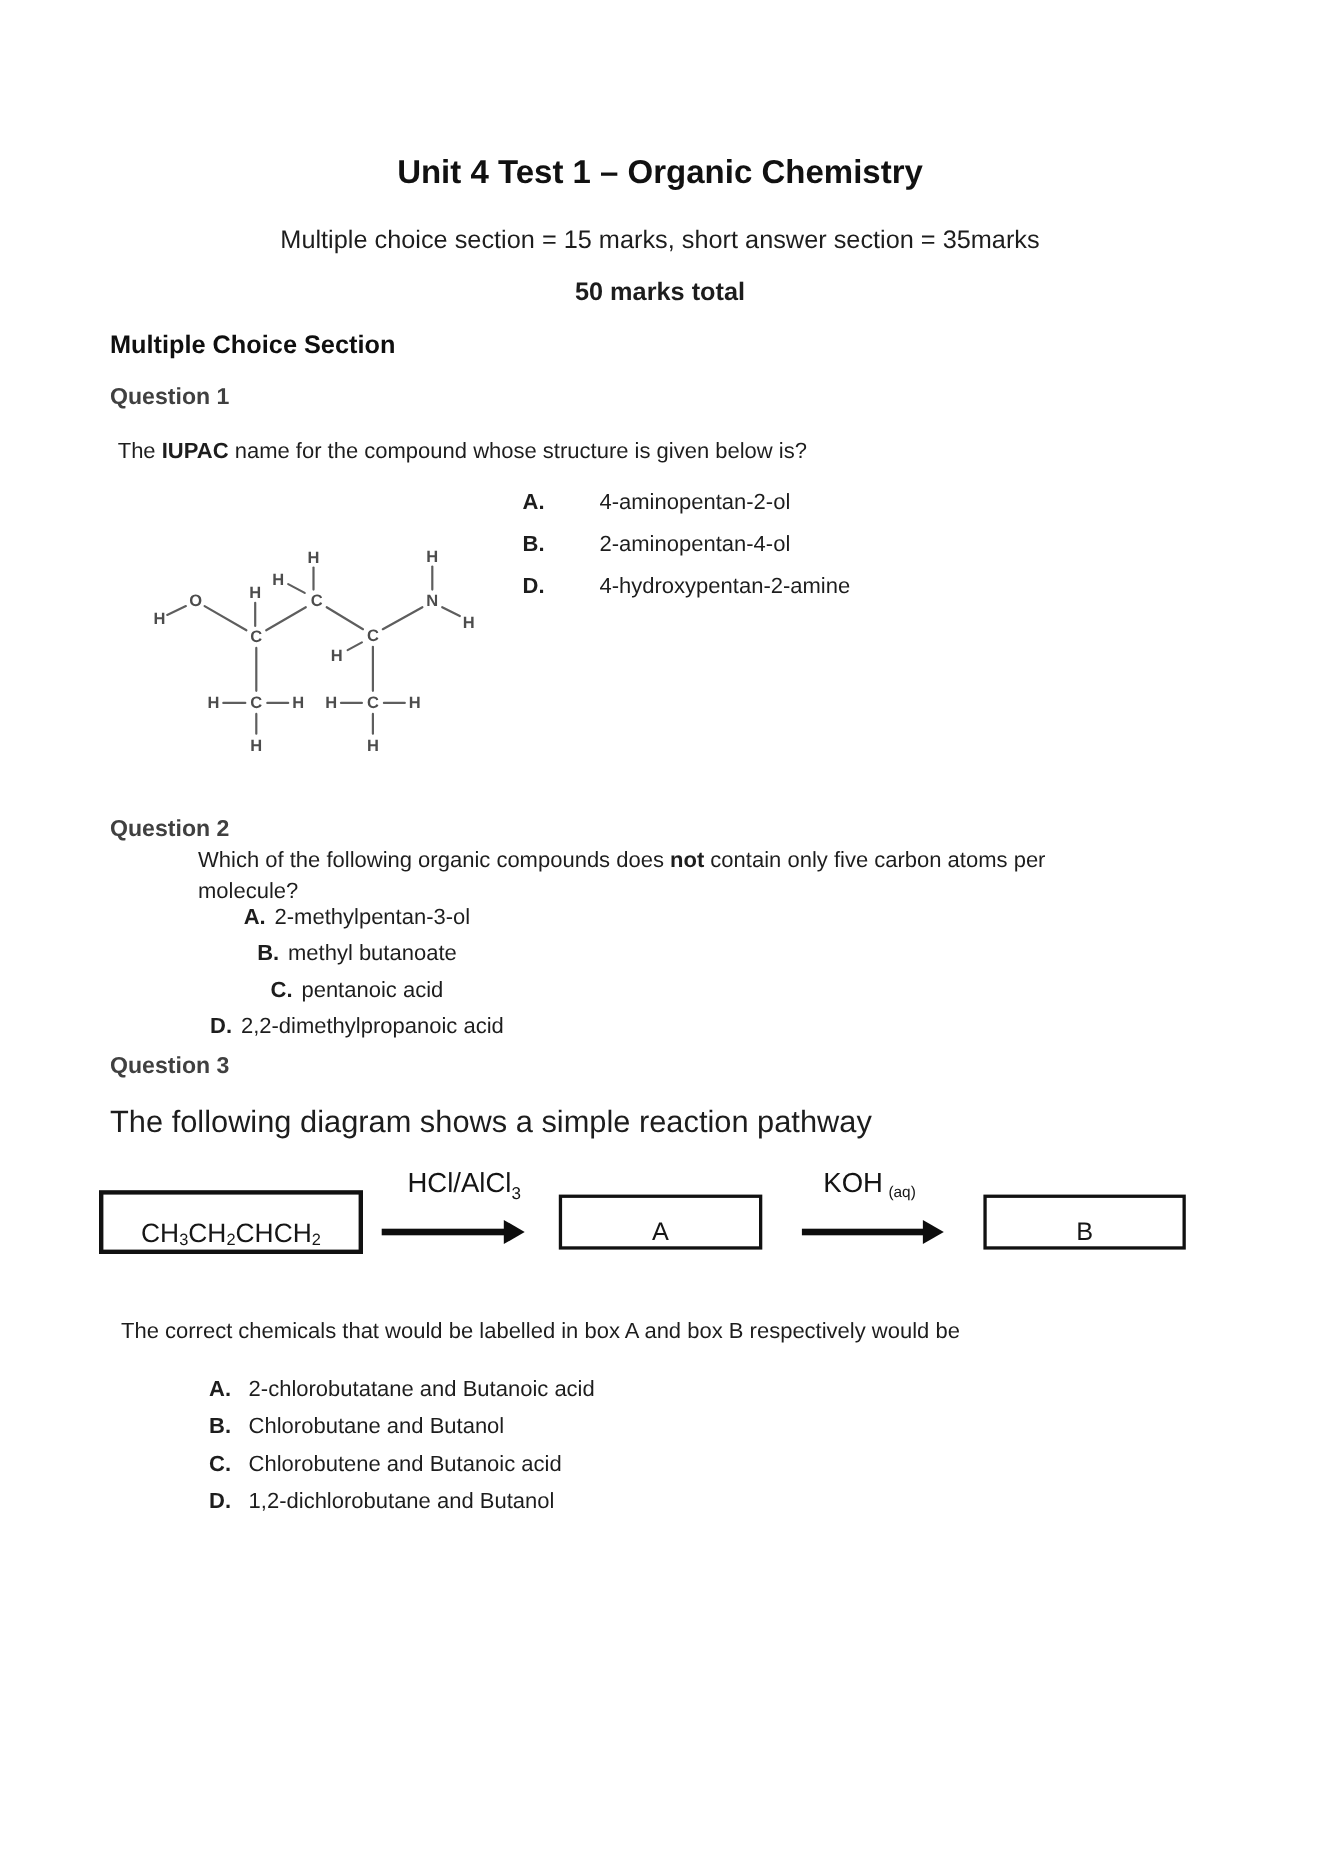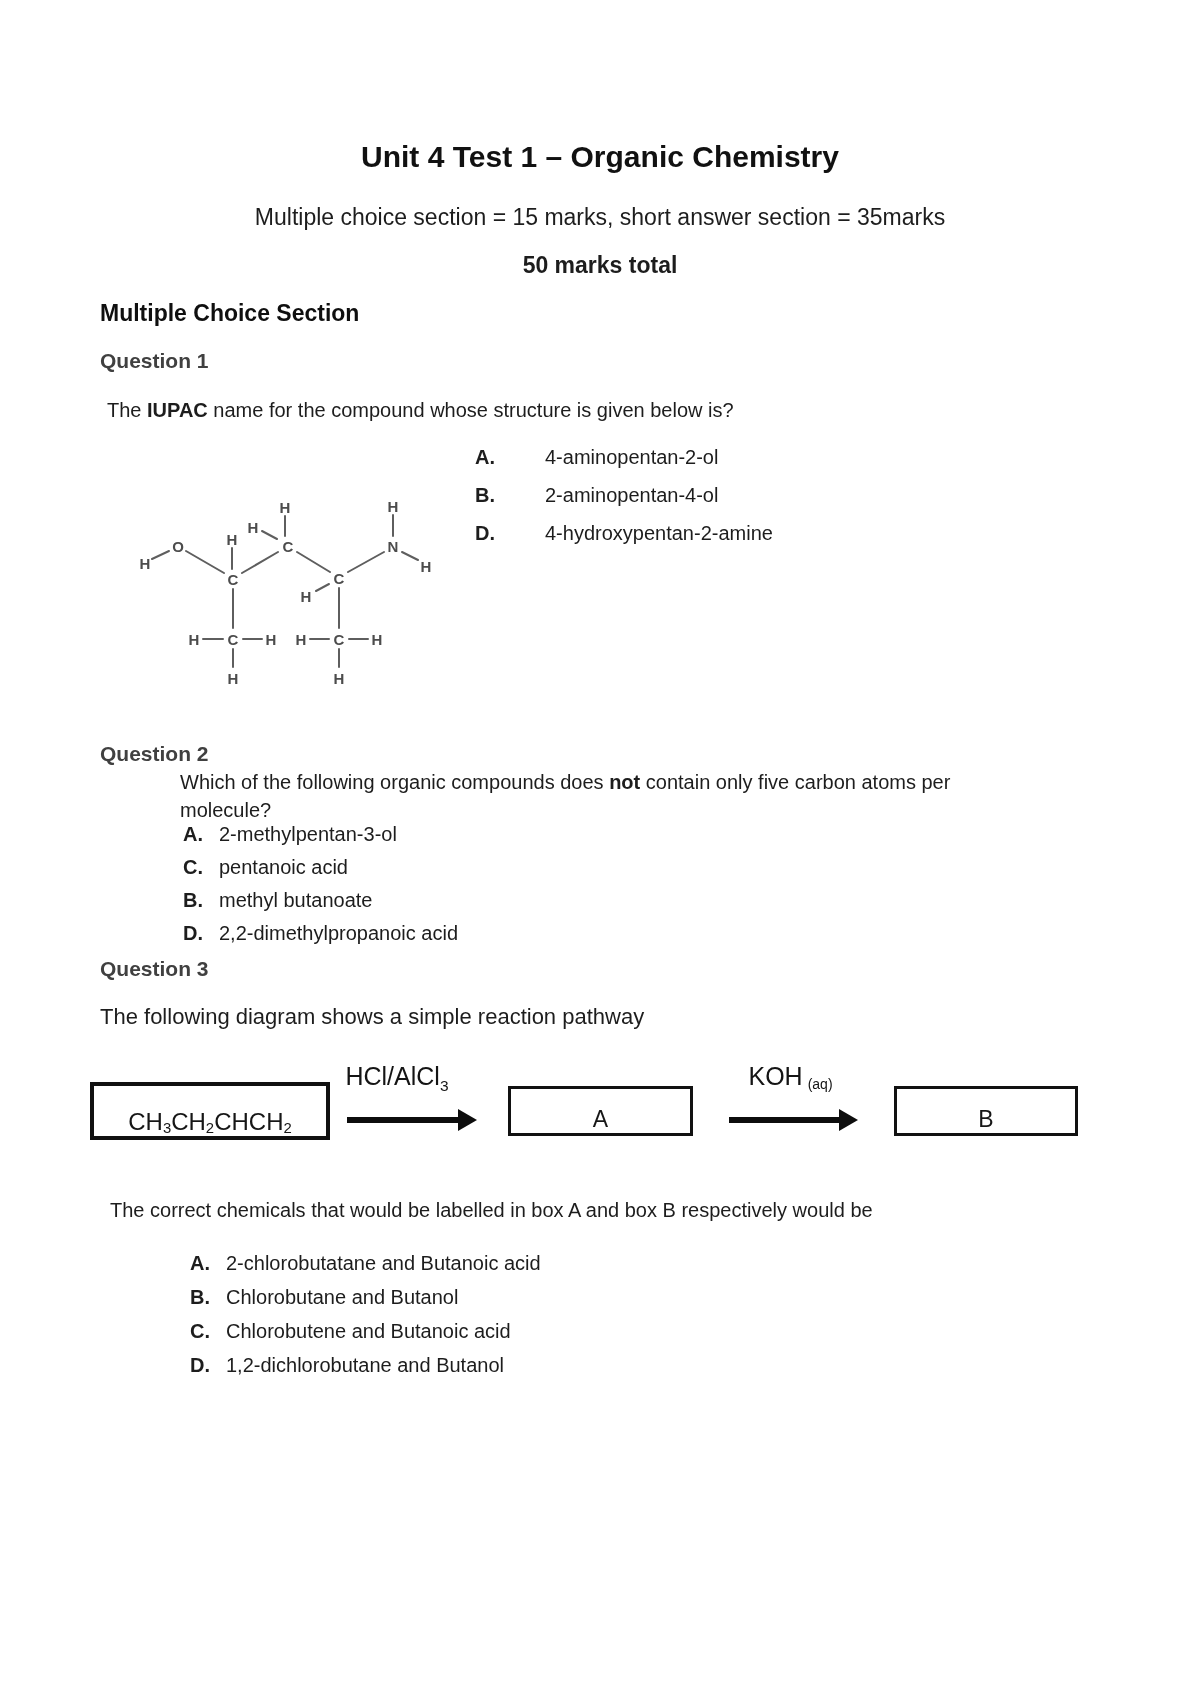--- a/index.html
+++ b/index.html
@@ -23,36 +23,36 @@
   .q1-text { top:399px; left:107px; font-size:20px; }
 
   .q1-options { top:438px; left:475px; }
   .q1-options .opt-row { line-height:38px; }
   .q1-options .opt-letter { display:inline-block; width:70px; font-weight:bold; }
 
   .molecule { top:488px; left:128px; width:322px; height:215px; }
 
   .q2-head { top:742px; left:100px; }
   .q2-text { top:768px; left:180px; width:830px; font-size:20px; line-height:28px; }
-  .q2-options { top:818px; left:183px; }
+  .q2-options { top:818px; left:183px;text-align:center; }
   .q2-options .opt-row { line-height:33px; }
   .q2-options .opt-letter { display:inline-block; width:36px; font-weight:bold; }
 
   .q3-head  { top:957px; left:100px; }
-  .q3-intro { top:1004px; left:100px; font-size:22px; }
+  .q3-intro { top:1004px; left:100px; font-size:28px; }
 
   .rx-box {
     border:3px solid #111; display:flex; align-items:flex-end; justify-content:center;
     font-size:23px; color:#161616; background:#fff;
   }
   .rx-reactant { top:1082px; left:90px;  width:240px; height:58px; border-width:4px; font-size:24px; }
   .rx-box-a    { top:1086px; left:508px; width:185px; height:50px; }
   .rx-box-b    { top:1086px; left:894px; width:184px; height:50px; }
   .rx-label    { font-size:25px; color:#141414; text-align:center; }
-  .rx-label-1  { top:1062px; left:327px; width:140px; }
+  .rx-label-1  { top:1062px; left:352px; width:140px; }
   .rx-label-2  { top:1062px; left:718px; width:145px; }
   .rx-label .aq { font-size:14px; vertical-align:-4px; margin-left:5px; }
   .fchem sub, .rx-label sub { font-size:0.62em; }
   .arrow-shaft { height:6px; background:#0d0d0d; top:1117px; }
   .arrow-shaft-1 { left:347px; width:112px; }
   .arrow-shaft-2 { left:729px; width:111px; }
   .arrow-head { width:0; height:0; border-top:11px solid transparent;
     border-bottom:11px solid transparent; border-left:19px solid #0d0d0d; top:1109px; }
   .arrow-head-1 { left:458px; }
   .arrow-head-2 { left:839px; }
@@ -132,24 +132,24 @@
 
 <div class="abs q-head q2-head">Question 2</div>
 <div class="abs q2-text"><span>Which of the following organic compounds does </span><span class="bold">not</span><span> contain only five carbon atoms per molecule?</span></div>
 
 <div class="abs q2-options">
 
 <div class="opt-row">
     <span class="opt-letter">A.</span><span class="opt-label">2-methylpentan-3-ol</span>
   </div>
     <div class="opt-row">
-    <span class="opt-letter">C.</span><span class="opt-label">pentanoic acid</span>
+    <span class="opt-letter">B.</span><span class="opt-label">methyl butanoate</span>
   </div>
     <div class="opt-row">
-    <span class="opt-letter">B.</span><span class="opt-label">methyl butanoate</span>
+    <span class="opt-letter">C.</span><span class="opt-label">pentanoic acid</span>
   </div>
     <div class="opt-row">
     <span class="opt-letter">D.</span><span class="opt-label">2,2-dimethylpropanoic acid</span>
   </div>
   </div>
 
 <div class="abs q-head q3-head">Question 3</div>
 <div class="abs q3-intro">The following diagram shows a simple reaction pathway</div>
 
 <div class="abs rx-box rx-reactant fchem">CH<sub>3</sub>CH<sub>2</sub>CHCH<sub>2</sub></div>

